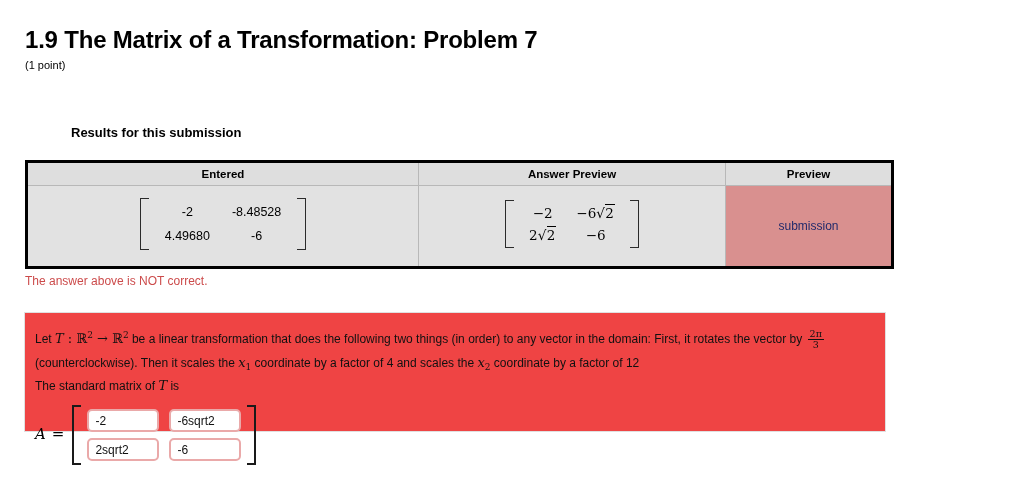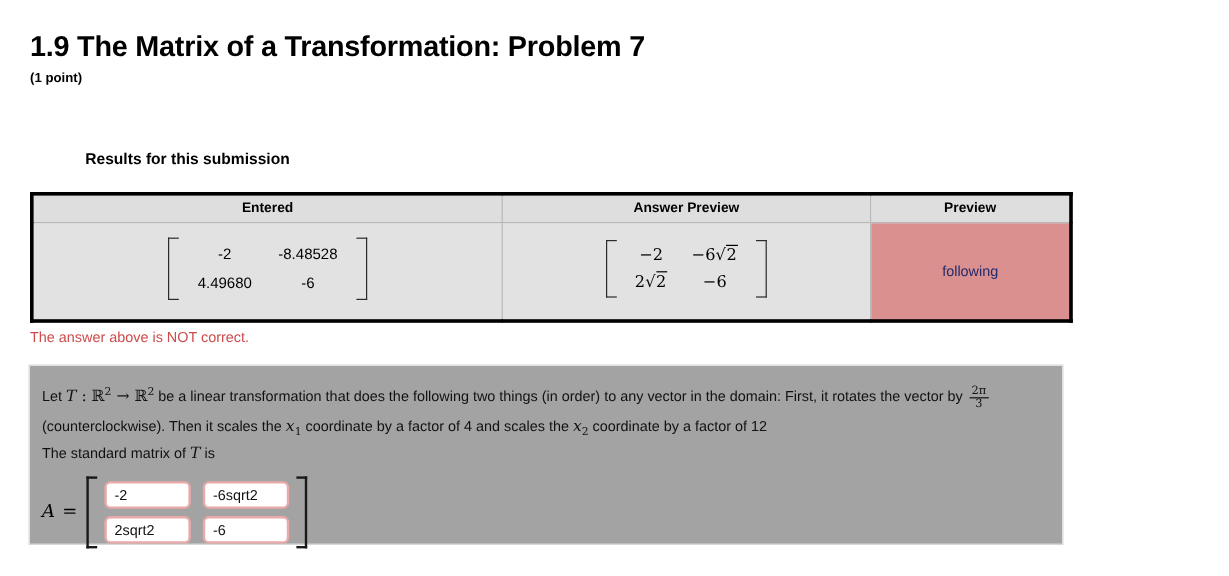--- a/index.html
+++ b/index.html
@@ -32,21 +32,21 @@
     font-weight: bold;
     letter-spacing: -0.2px;
     line-height: 28px;
     white-space: nowrap;
   }
   .point-value {
     position: absolute;
     left: 25px;
     top: 58px;
     font-size: 11px;
-    font-weight: bold;
+    font-weight: normal;
     line-height: 14px;
   }
 
   
   .results-heading {
     position: absolute;
     left: 25px;
     top: 125px;
     font-size: 13px;
     font-weight: bold;
@@ -144,24 +144,24 @@
     top: 273px;
     font-size: 12px;
     color: #cc4b4b;
     line-height: 16px;
   }
 
   
   .problem-panel {
     position: absolute;
     left: 24px;
-    top: 304px;
+    top: 312px;
     width: 862px;
-    height: 150px;
-    background: #a3a3a3;
+    height: 120px;
+    background: #ef4444;
     border: 1px solid #e0e0e0;
     box-sizing: border-box;
   }
   .problem-text {
     position: absolute;
     left: 10px;
     top: 10px;
     width: 838px;
     font-size: 12px;
     line-height: 24px;
@@ -315,21 +315,21 @@
               </tr>
               <tr>
                 <td><span class="radic"><span>2</span>√<span class="rad-body">2</span></span></td>
                 <td>−6</td>
               </tr>
             </tbody>
               </table>
             <span class="brk right"></span>
           </div>
         </td>
-        <td class="result-cell">following</td>
+        <td class="result-cell">submission</td>
       </tr>
     </tbody>
   </table>
 
   <div class="not-correct">The answer above is NOT correct.</div>
 
   <div class="problem-panel">
 
     <div class="problem-text">
       <span>Let </span><span class="mathit">T</span><span class="mathrm"> : </span><span class="bb">ℝ</span><sup class="mexp">2</sup><span class="mathrm"> → </span><span class="bb">ℝ</span><sup class="mexp">2</sup><span> be a linear transformation that does the following two things (in order) to any vector in the domain: First, it rotates the vector by </span><span class="frac"><span class="num">2π</span><span class="den">3</span></span><span>(counterclockwise). Then it scales the </span><span class="mathit">x</span><sub class="msub">1</sub><span> coordinate by a factor of 4 and scales the </span><span class="mathit">x</span><sub class="msub">2</sub><span> coordinate by a factor of 12</span>

